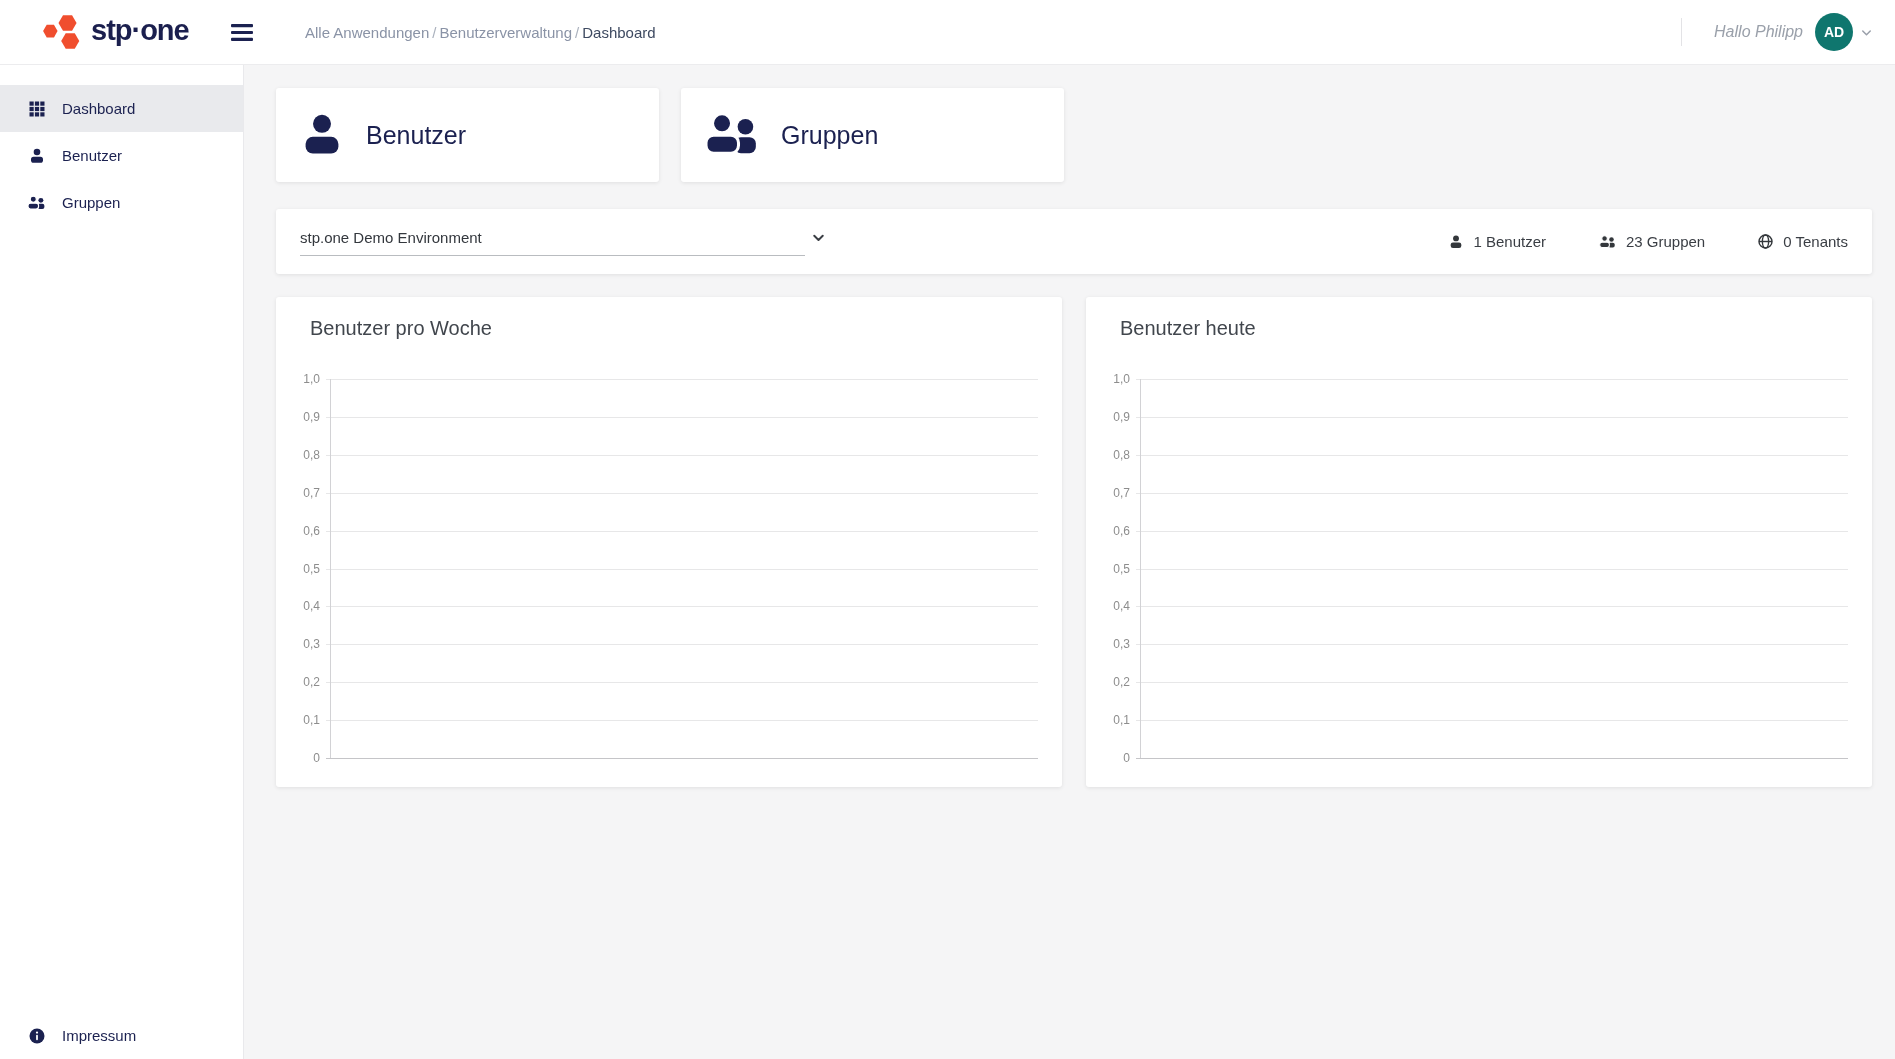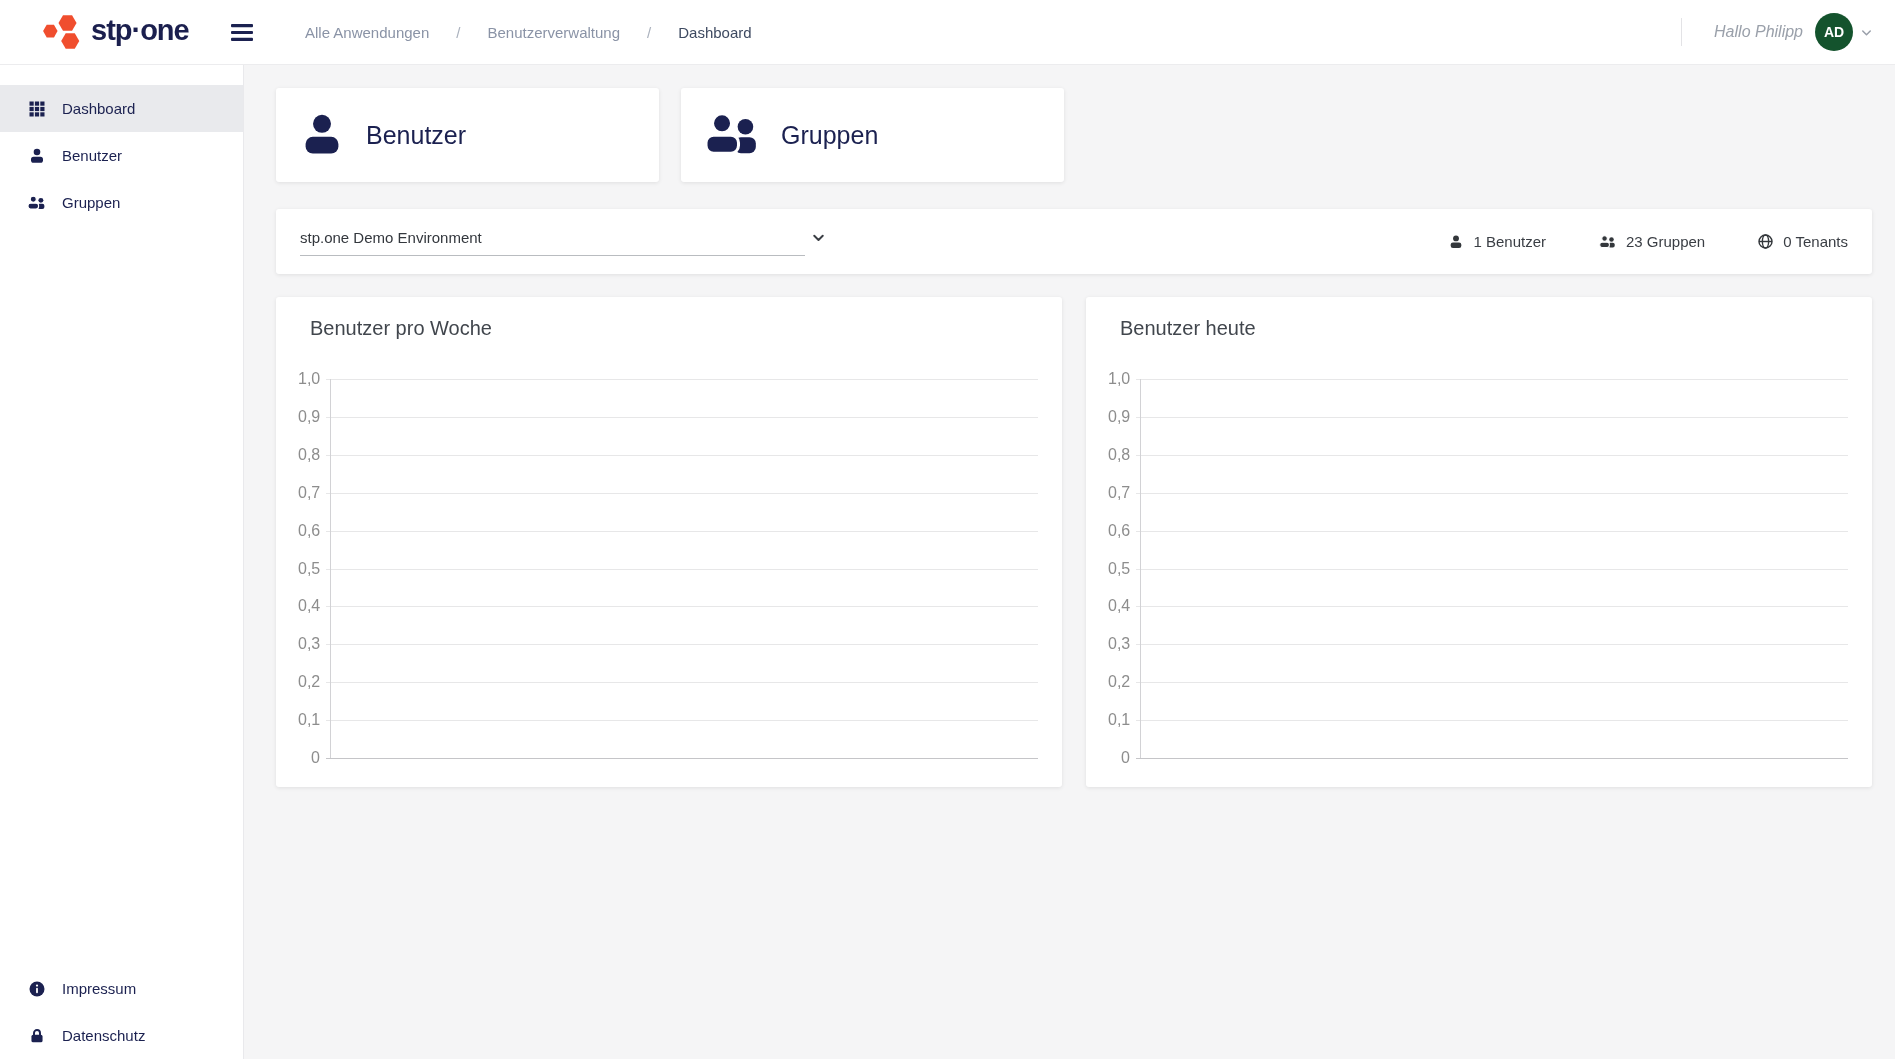--- a/index.html
+++ b/index.html
@@ -16,29 +16,29 @@
     border-bottom:1px solid #ececee;
     padding-left:28px;
   }
   .brand {
     width:244px; flex:0 0 244px; display:flex; align-items:center;
     justify-content:space-between; padding:0 14px 0 14px;
   }
   .logo { display:flex; align-items:center; gap:7px; cursor:pointer; }
   .logo-text { font-size:29px; font-weight:bold; letter-spacing:-1px; color:#1b1f4e; line-height:1; padding-bottom:4px; }
   .hamburger { background:none; border:none; padding:4px; cursor:pointer; display:flex; }
-  .breadcrumb { margin-left:33px; display:flex; align-items:center; gap:27px; font-size:15px; color:#8a93a6; }
+  .breadcrumb { margin-left:33px; display:flex; align-items:center; gap:3px; font-size:15px; color:#8a93a6; }
   .crumb { color:#8a93a6; text-decoration:none; cursor:pointer; }
   .crumb-sep { color:#aab1bd; }
   .crumb-current { color:#3e4a61; }
   .user-area { margin-left:auto; display:flex; align-items:center; padding-right:21px; }
   .user-divider { width:1px; height:28px; background:#e3e3e6; margin-right:32px; }
   .greeting { font-size:16px; color:#9aa0aa; margin-right:12px;font-style:italic; }
   .avatar {
-    width:38px; height:38px; border-radius:50%; background:#14532d;
+    width:38px; height:38px; border-radius:50%; background:#0f766e;
     color:#fff; font-size:14px; font-weight:bold;
     display:flex; align-items:center; justify-content:center; cursor:pointer;
   }
   .user-chevron { margin-left:6px; display:flex; cursor:pointer; color:#9aa0aa; }
 
   
   .app { display:flex; height:994px; }
   .sidebar {
     width:244px; flex:0 0 244px; background:#ffffff;
     border-right:1px solid #e9e9ec; display:flex; flex-direction:column;
@@ -80,21 +80,21 @@
   .stat .stat-icon { display:flex; color:#33373b; }
 
   
   .charts-row { margin-top:23px; display:flex; gap:24px; }
   .chart-card { flex:1; height:490px; padding:20px 24px; }
   .chart-title { font-size:20px; color:#41464d;margin-left:10px; }
   .chart-plot { position:relative; margin-top:39px; height:390px; }
   .grid-row { position:absolute; left:0; right:0; height:0; }
   .tick-label {
     position:absolute; left:-2px; top:-7px; width:22px; text-align:right;
-    font-size:16px; color:#8d8d8d; line-height:14px;
+    font-size:12px; color:#8d8d8d; line-height:14px;
   }
   .grid-line { position:absolute; left:26px; right:0; top:0; border-top:1px solid #e7e7e8; }
   .grid-row.zero .grid-line { border-top-color:#c5c5c8; }
   .y-axis-line { position:absolute; left:30px; top:0; width:1px; background:#d2d2d5; }
 </style>
 </head>
 <body>
 
 <div class="header">
   <div class="brand">
@@ -186,29 +186,20 @@
     <div class="sidebar-footer">
       <div class="nav-item">
         <span class="nav-icon">
           <svg width="18" height="18" viewBox="0 0 24 24">
             <circle cx="12" cy="12" r="10" fill="currentColor"></circle>
             <circle cx="12" cy="7.4" r="1.5" fill="#ffffff"></circle>
             <rect x="10.8" y="10.4" width="2.4" height="7.2" rx="1.2" fill="#ffffff"></rect>
           </svg>
         </span>
         <span>Impressum</span>
-      </div>
-      <div class="nav-item">
-        <span class="nav-icon">
-          <svg width="18" height="18" viewBox="0 0 24 24">
-            <path d="M8 11V8a4 4 0 0 1 8 0v3" fill="none" stroke="currentColor" stroke-width="2.6"></path>
-            <rect x="4.6" y="10.4" width="14.8" height="10" rx="2.2" fill="currentColor"></rect>
-          </svg>
-        </span>
-        <span>Datenschutz</span>
       </div>
     </div>
   </aside>
 
   <main class="main">
 
     <div class="shortcut-row">
       <div class="card shortcut-card">
         <span class="shortcut-icon">
           <svg width="48" height="52" viewBox="0 0 24 24" fill="currentColor">

